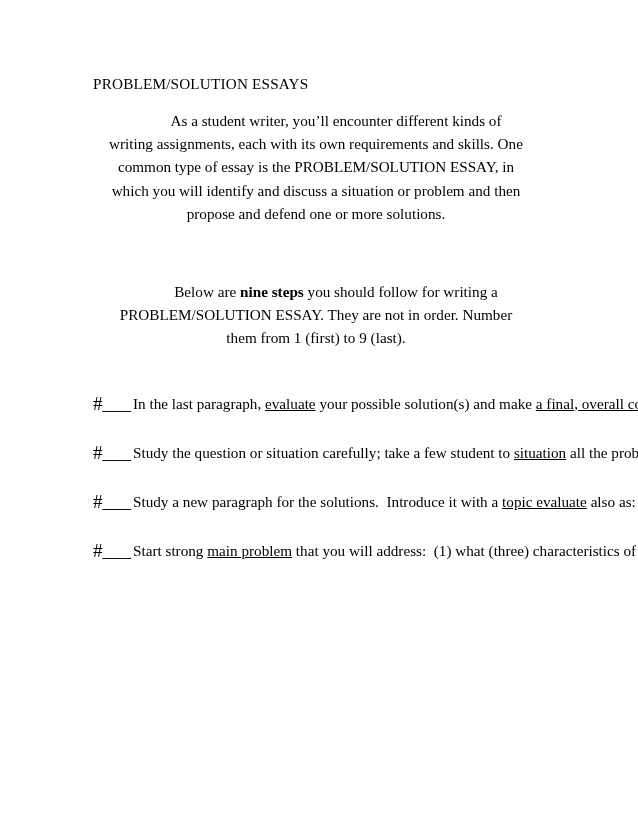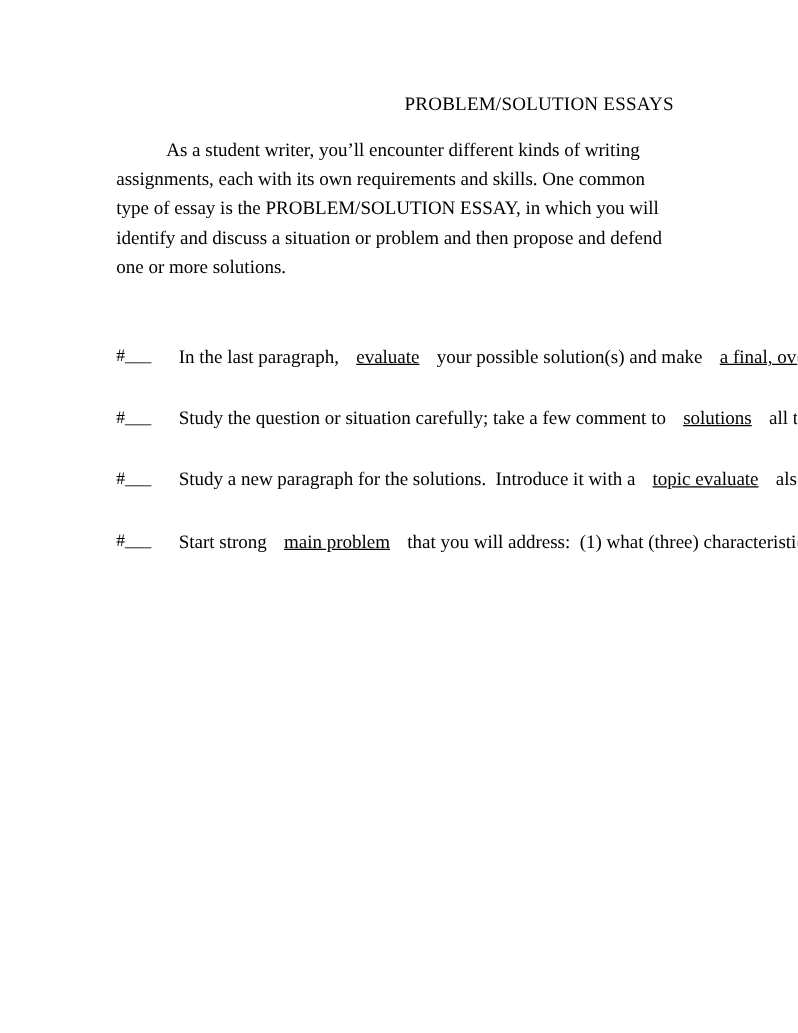--- a/index.html
+++ b/index.html
@@ -21,33 +21,33 @@
     background: #ffffff;
     overflow: hidden;
   }
   .content {
     position: absolute;
     left: 93px;
     top: 0;
     width: 446px;
   }
   .doc-title {
-    text-align: right;
+    text-align: left;
     font-size: 15.2px;
     line-height: 23px;
     margin: 0;
     padding-top: 72px;
     font-weight: normal;
     letter-spacing: 0.2px;
   }
   .para {
     font-size: 15.2px;
     line-height: 23.2px;
-    margin: 0;
-    text-align: left;
+    margin: 16px;
+    text-align: center;
   }
   .para.first {
     margin-top: 14px;
   }
   .indent {
     display: inline-block;
     width: 40px;
   }
   .gap-small {
     height: 23px;
@@ -59,69 +59,71 @@
     position: relative;
     font-size: 15.2px;
     line-height: 23.2px;
     padding-left: 40px;
   }
   .item-marker {
     position: absolute;
     left: 0;
     top: 0;
     width: 40px;
-    font-size: 14px;
+    font-size: 19px;
     line-height: 23.2px;
     white-space: pre;
   }
   .item-body {
     display: block;
   }
   u, .u {
     text-decoration: underline;
     text-underline-offset: 1px;
   }
   i, .i {
     font-style: italic;
   }
   b, .b {
     font-weight: bold;
   }
   .blank {
     white-space: pre;
-    margin-left: 10px;
   }
 </style>
 </head>
 <body>
 
 <div class="page">
   <div class="content">
 
     <h1 class="doc-title">PROBLEM/SOLUTION ESSAYS</h1>
 
     <p class="para first">
       <span class="indent"></span><span>As a student writer, you’ll encounter different kinds of writing assignments, each with its own requirements and skills.  One common type of essay is the PROBLEM/SOLUTION ESSAY, in which you will identify and discuss a situation or problem and then propose and defend one or more solutions.</span>
     </p>
 
     <div class="gap-small"></div>
 
+    <p class="para">
+      <span class="indent"></span><span>Below are </span><b>nine steps</b><span> you should follow for writing a PROBLEM/SOLUTION ESSAY.  They are not in order.  Number them from 1 (first) to 9 (last).</span>
+    </p>
 
     <div class="gap-item"></div>
 
     <div class="item">
       <span class="item-marker">#___</span>
       <span class="item-body"><span class="blank">In the last paragraph, </span><u class="blank">evaluate</u><span class="blank"> your possible solution(s) and make </span><u class="blank">a final, overall comment or a call to action</u></span>
     </div>
 
     <div class="gap-item"></div>
 
     <div class="item">
       <span class="item-marker">#___</span>
-      <span class="item-body"><span class="blank">Study the question or situation carefully; take a few comment to </span><u class="blank">solutions</u><span class="blank"> all the problems and solutions that you can think of.  If it would be helpful, do some </span></span>
+      <span class="item-body"><span class="blank">Study the question or situation carefully; take a few student to </span><u class="blank">situation</u><span class="blank"> all the problems and solutions that you can think of.  If it would be helpful, do some </span></span>
     </div>
 
     <div class="gap-item"></div>
 
     <div class="item">
       <span class="item-marker">#___</span>
       <span class="item-body"><span class="blank">Study a new paragraph for the solutions.  Introduce it with a </span><u class="blank">topic evaluate</u><span class="blank"> also as: </span><i class="blank">Although _______ is a _____ problem, there are also some_______ solutions</i></span>
     </div>
 
     <div class="gap-item"></div>

